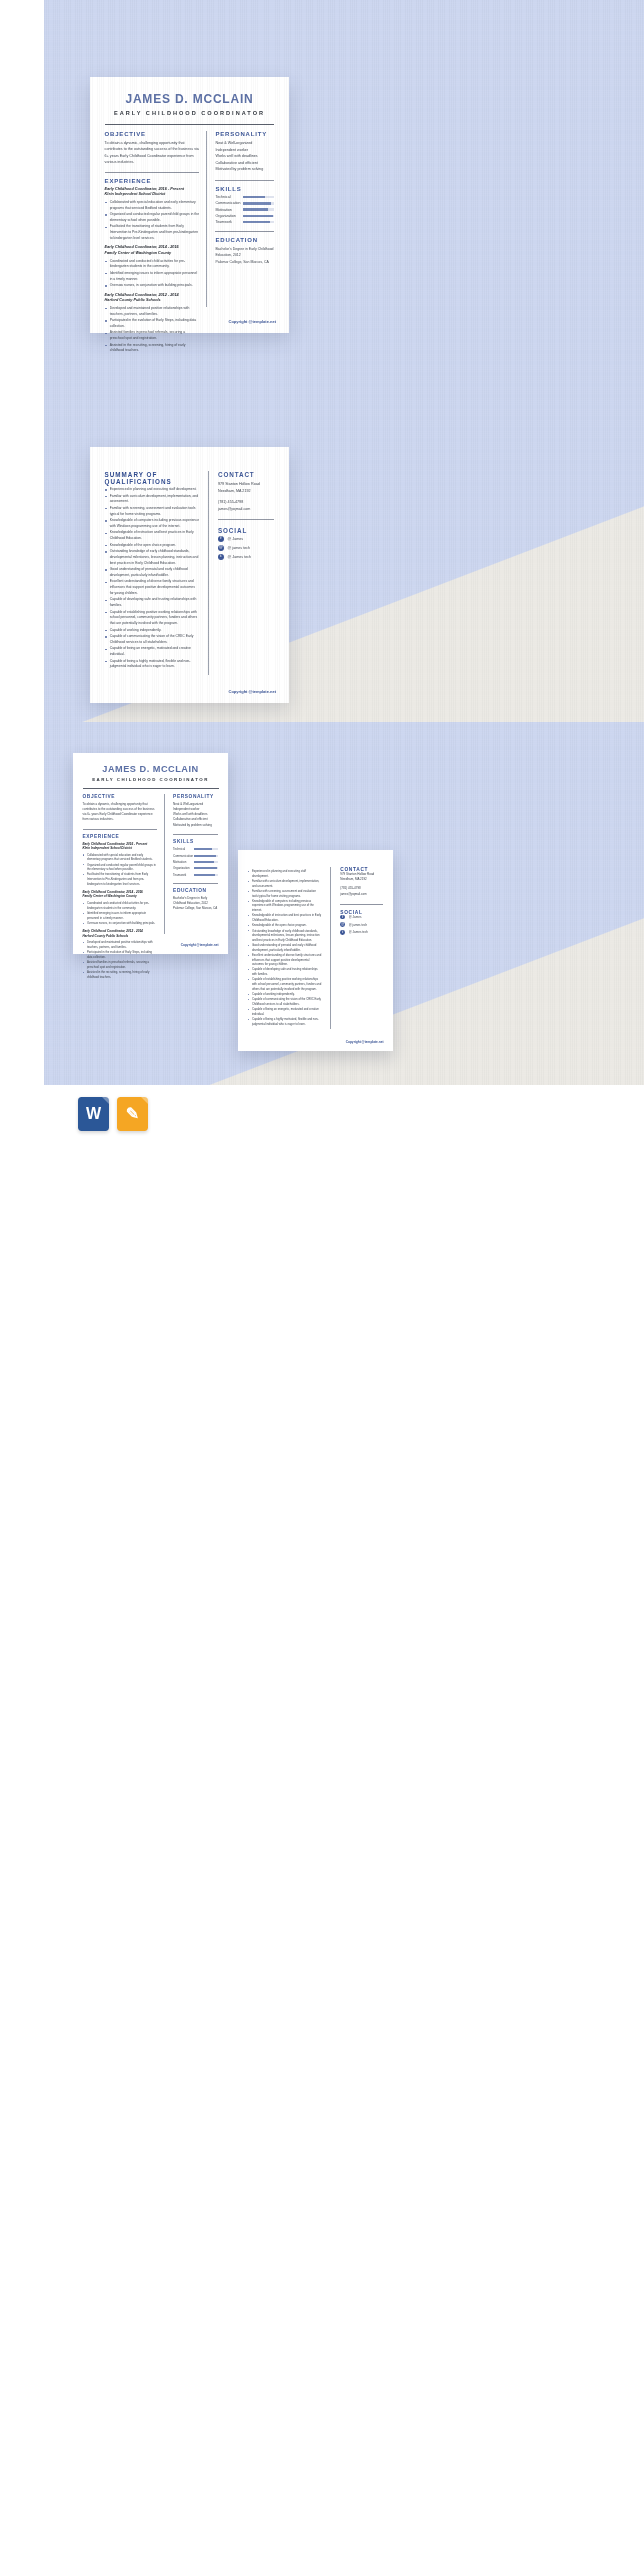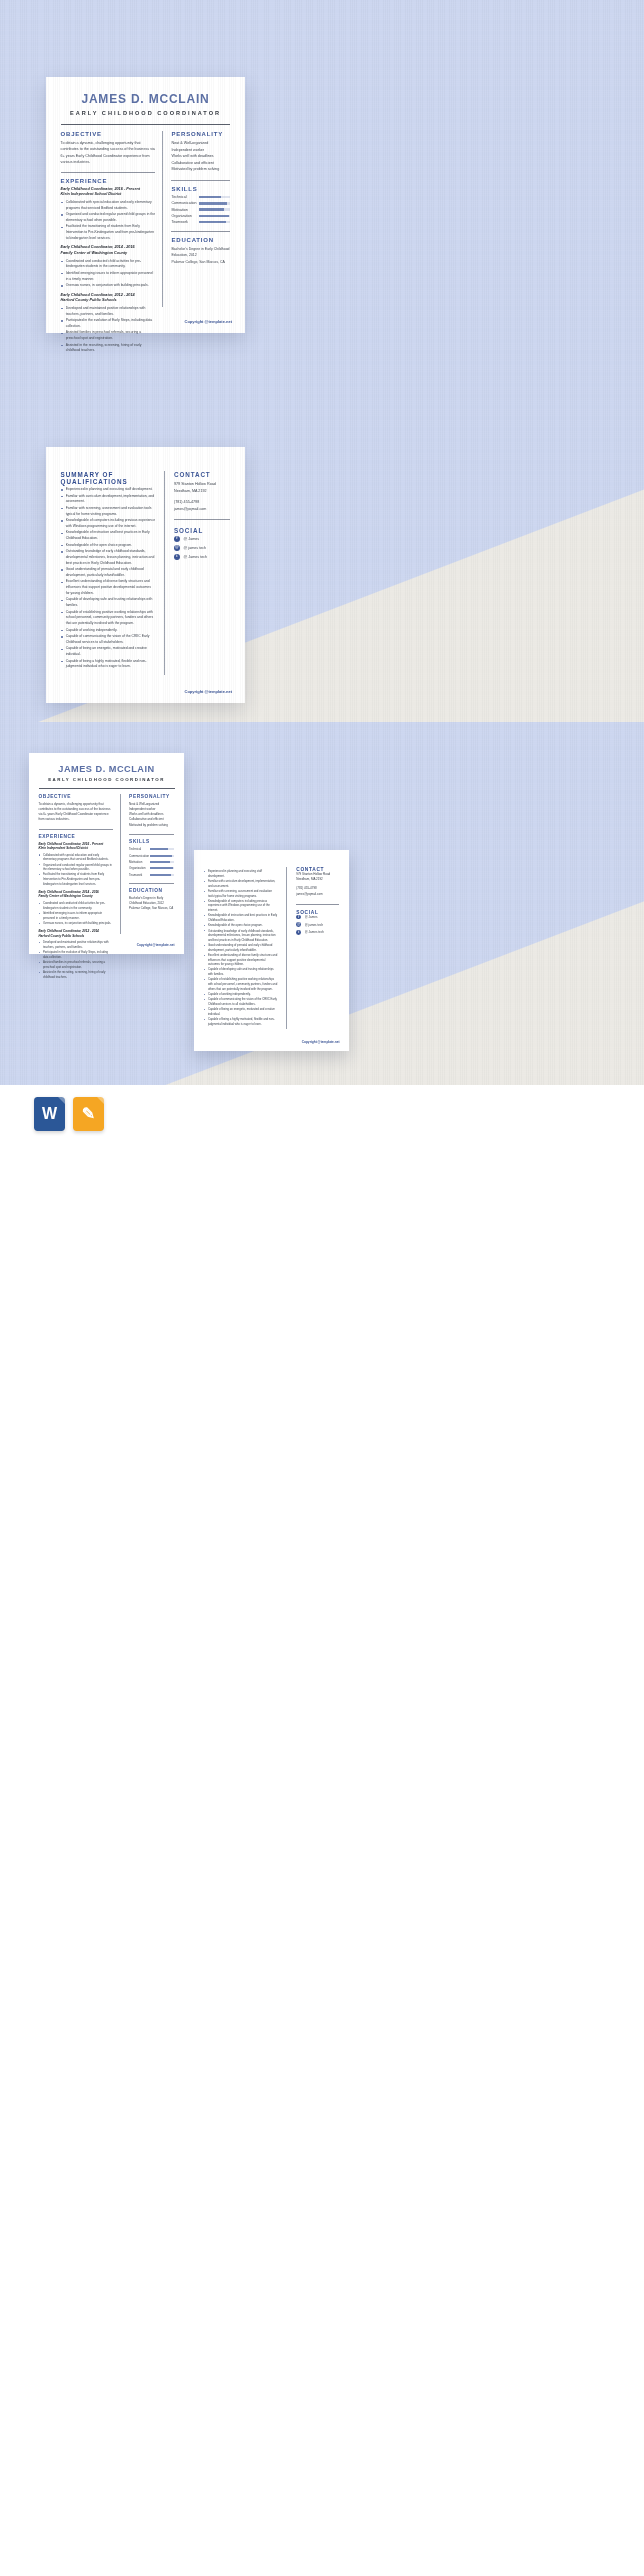--- a/index.html
+++ b/index.html
@@ -2,21 +2,21 @@
 <html style="font-size:11.7px"><head>
 <meta charset="utf-8">
 <style>
   * { box-sizing: border-box; margin:0; padding:0; }
   html, body { width:644px; }
   body {
     font-family: "Liberation Sans", sans-serif;
     background:#ffffff;
     width:644px;
   }
-  .page-wrap { width:515px; position:relative; }
+  .page-wrap { width:515px; position:relative;margin-left:44px; }
 
   
   .panel { position:relative; width:644px; overflow:hidden; }
   .panel-1 { height:359px; background:#ccd6ef; }
   .panel-2 { height:363px; background:#ccd6ef; }
   .panel-3 { height:363px; background:#ccd6ef; }
 
   .bg-diag {
     position:absolute; inset:0;
     background:

